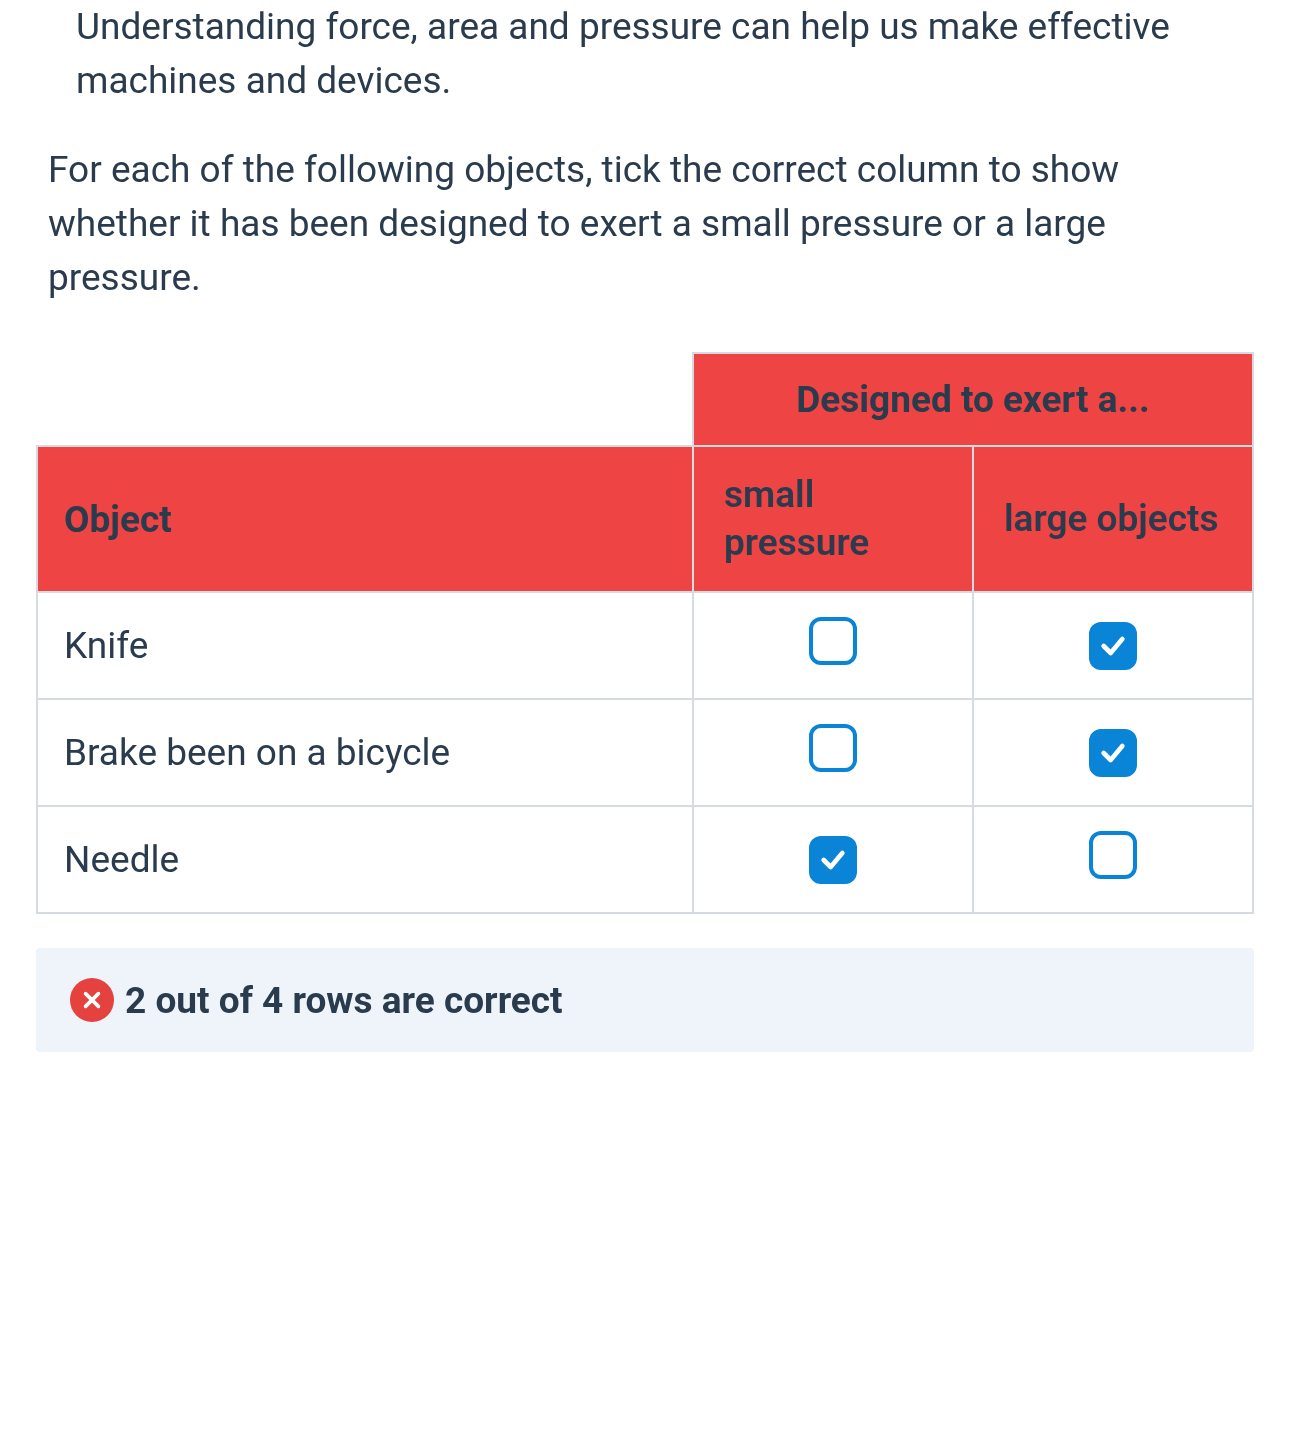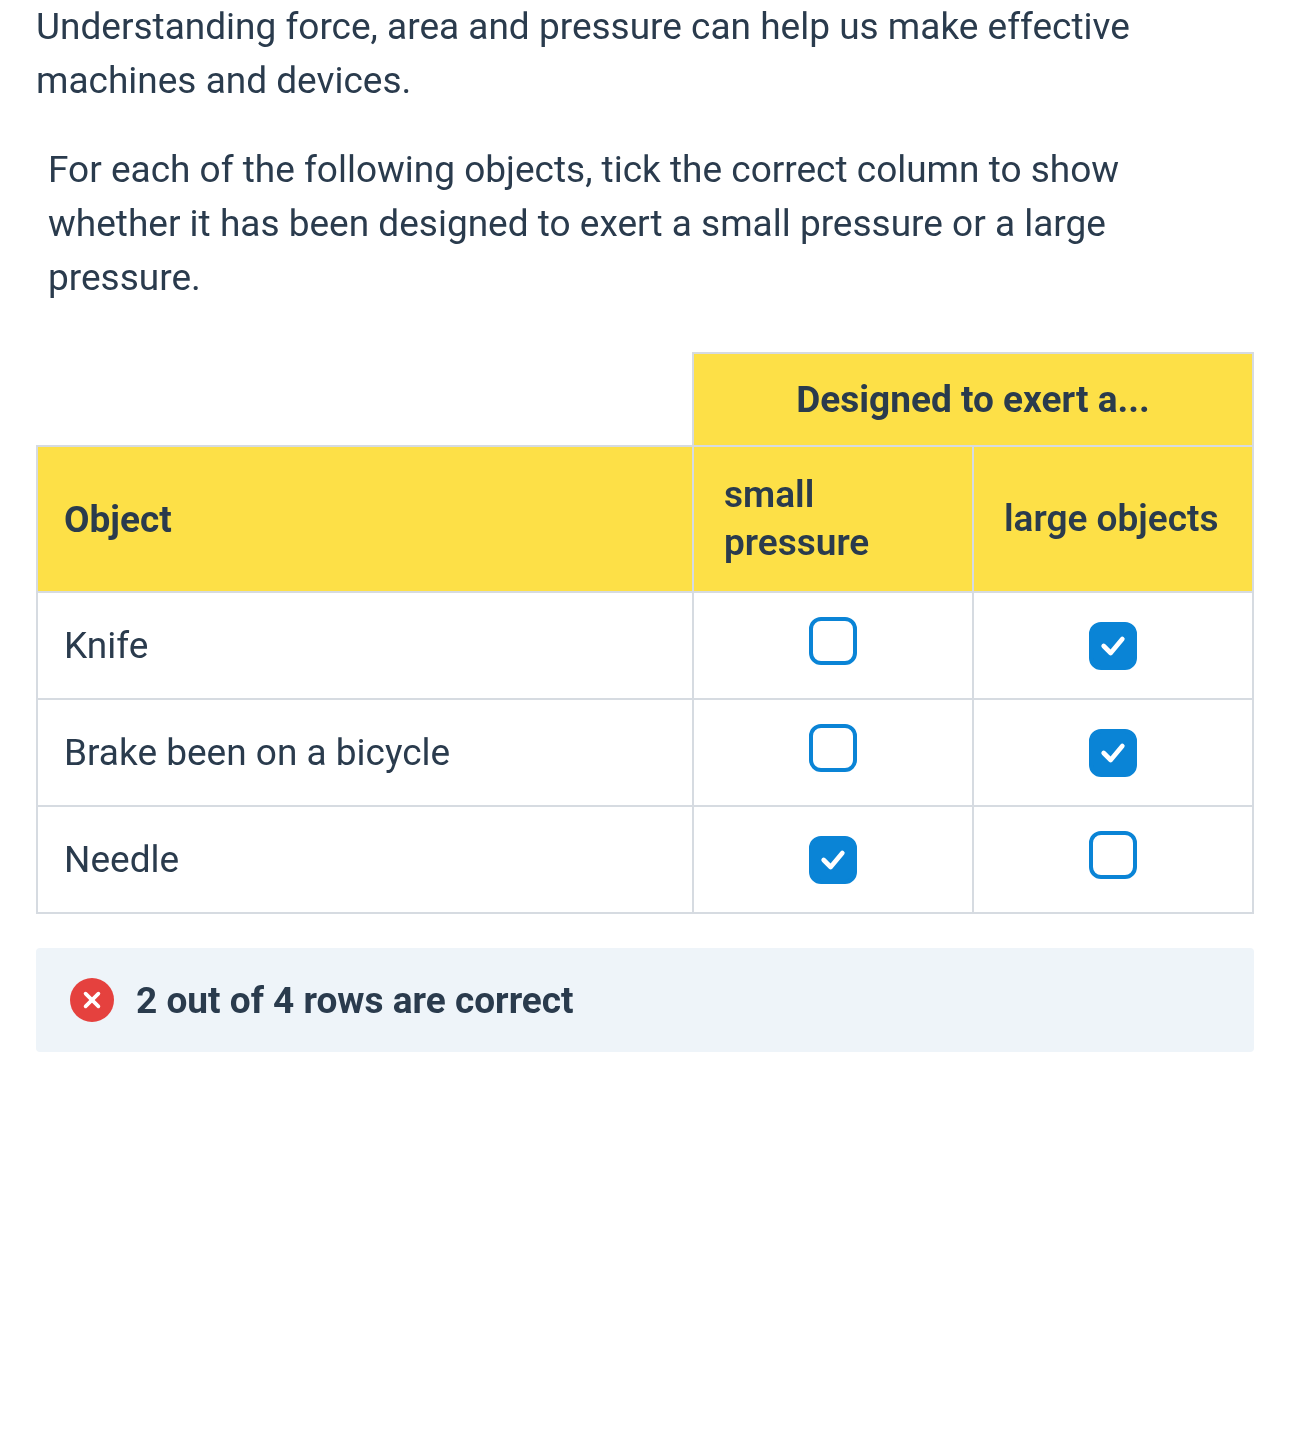--- a/index.html
+++ b/index.html
@@ -12,20 +12,21 @@
     color: #2a3b4d;
     background: #ffffff;
     width: 1290px;
     padding: 0 36px;
   }
   .intro-text {
     font-size: 37px;
     line-height: 1.45;
     color: #2a3b4d;
     margin-bottom: 36px;
+    margin-left: 40px;
   }
   .question-text {
     font-size: 37px;
     line-height: 1.45;
     color: #2a3b4d;
     margin-bottom: 48px;
     margin-left: 12px;
   }
   .table-wrap {
     width: 100%;
@@ -35,21 +36,21 @@
     border-collapse: collapse;
     font-size: 37px;
   }
   th, td {
     border: 2px solid #d6dbe1;
     padding: 24px 26px;
     text-align: left;
     vertical-align: middle;
   }
   thead th {
-    background: #fde047;
+    background: #ef4444;
     font-weight: 700;
     color: #2a3b4d;
   }
   .spanning-header {
     text-align: center;
   }
   .col-header {
     text-align: left;
     font-weight: 600;
     line-height: 1.3;
@@ -98,21 +99,21 @@
   .noborder {
     border: none !important;
     background: transparent !important;
   }
   .feedback-bar {
     margin-top: 34px;
     background: #eef4f9;
     padding: 30px 34px;
     display: flex;
     align-items: center;
-    gap: 22px;
+    gap: 11px;
     border-radius: 4px;
   }
   .x-icon {
     width: 44px;
     height: 44px;
     border-radius: 50%;
     background: #e5413e;
     display: inline-flex;
     align-items: center;
     justify-content: center;

